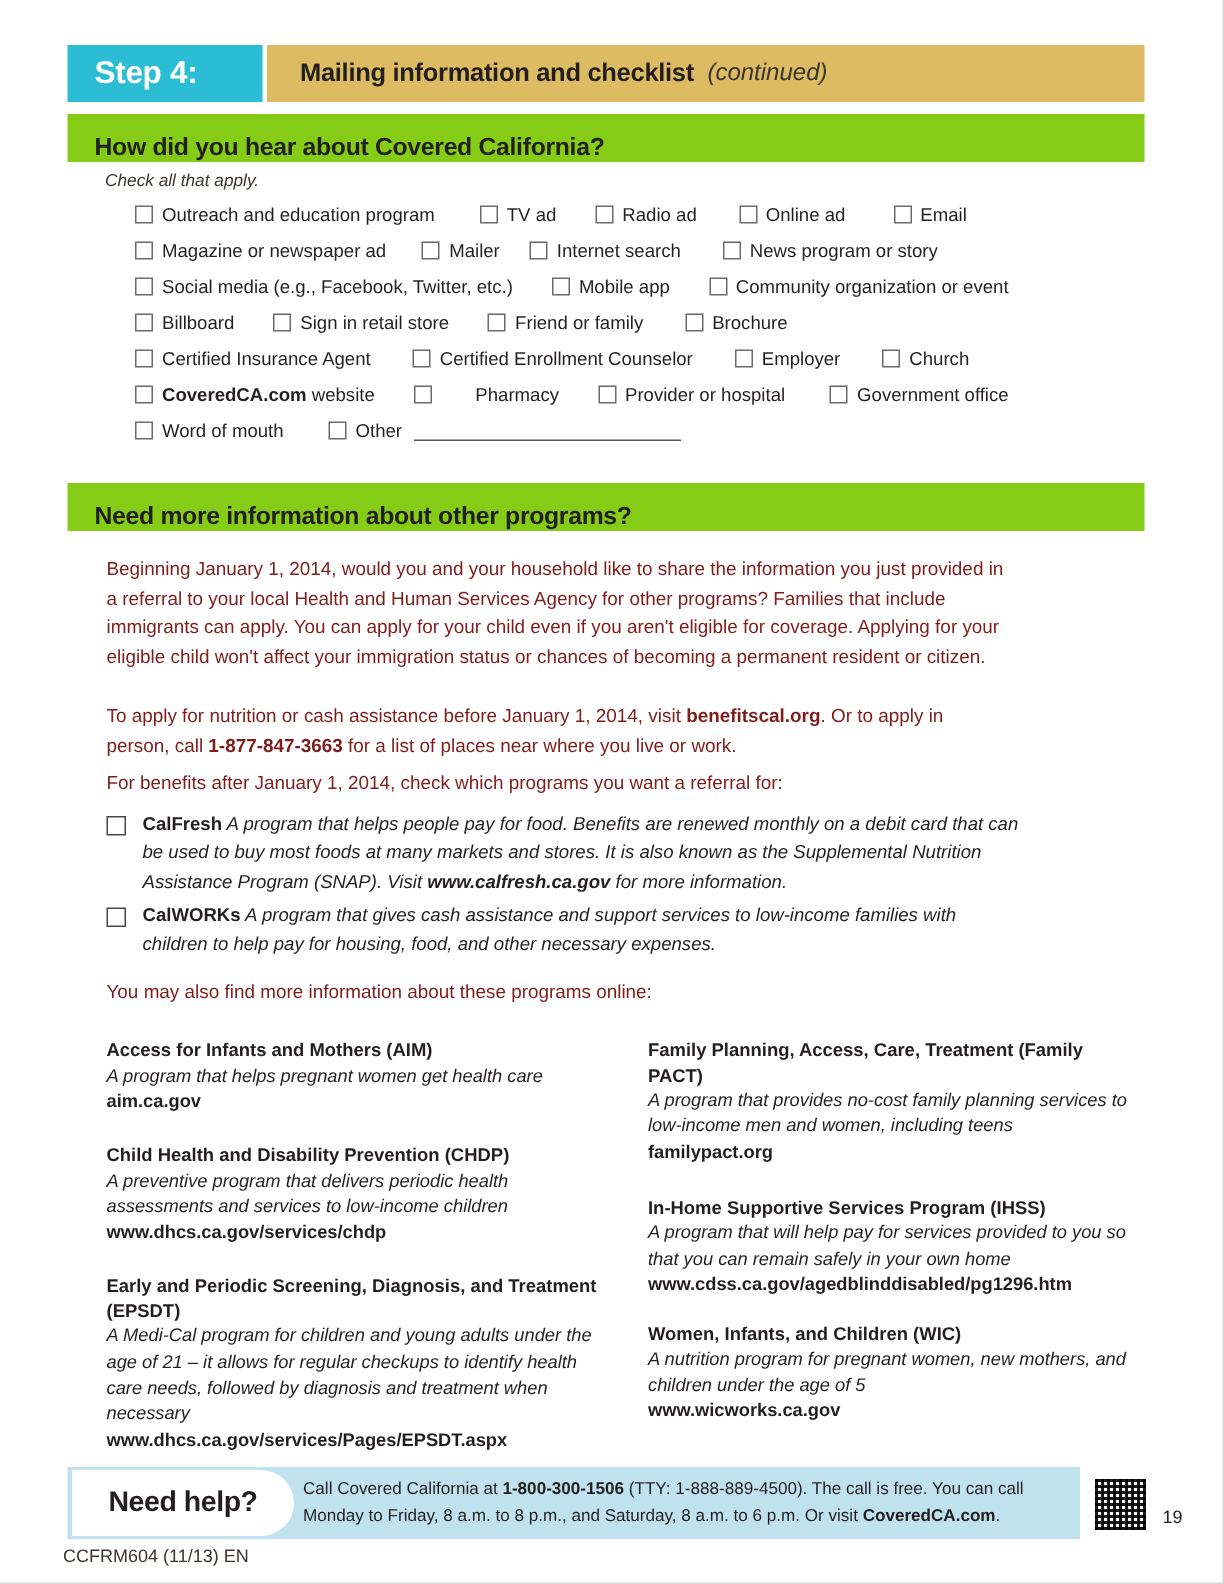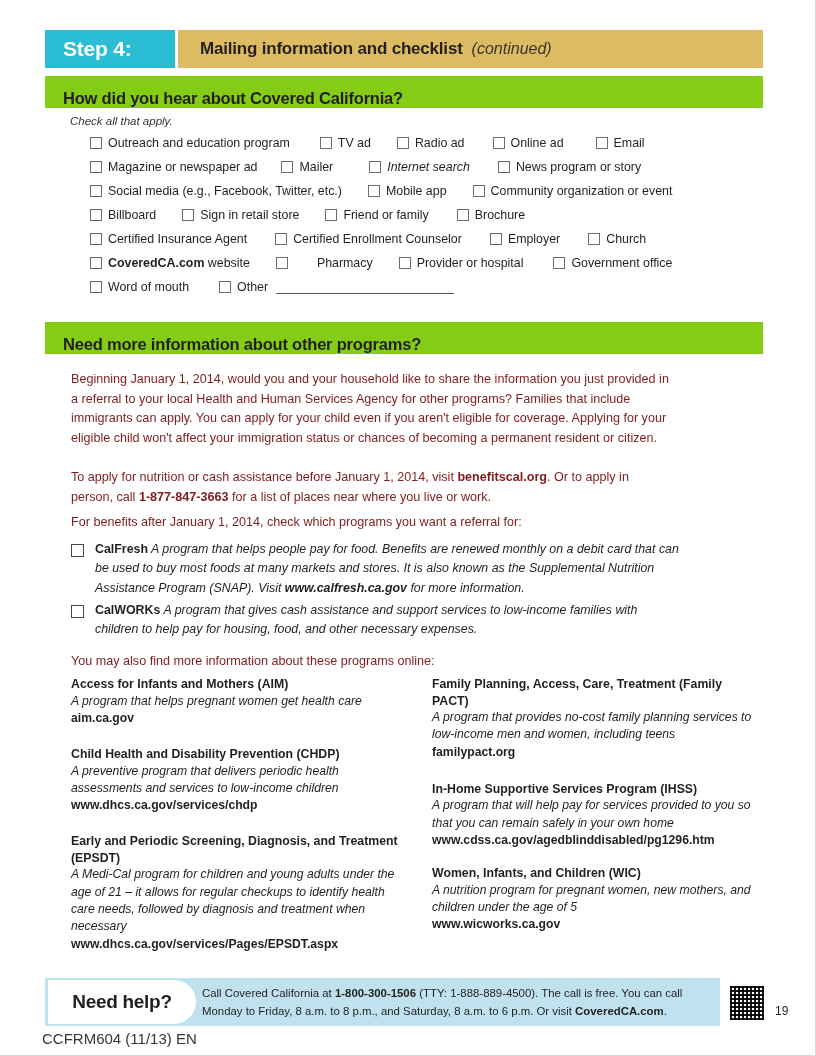--- a/index.html
+++ b/index.html
@@ -183,21 +183,21 @@
     font-weight: bold;
   }
   .prog-cb .pc-text .bi {
     font-style: italic;
     font-weight: bold;
   }
 
   
   .col {
     position: absolute;
-    top: 676px;
+    top: 692px;
   }
   #col-left { left: 71px; width: 340px; }
   #col-right { left: 432px; width: 330px; }
   .prog-block { margin-bottom: 16px; }
   .prog-name {
     font-size: 12.3px;
     font-weight: bold;
     line-height: 16.5px;
     color: #231f20;
   }
@@ -269,21 +269,21 @@
     position: absolute;
     left: 775px;
     top: 1004px;
     font-size: 12px;
     color: #231f20;
   }
   .doc-code {
     position: absolute;
     left: 42px;
     top: 1030px;
-    font-size: 15px;
+    font-size: 12px;
     color: #3a3530;
   }
 </style>
 </head>
 <body>
 
 <div class="page">
 
   <div class="step-header">
     <div class="step-badge">Step 4:</div>
@@ -324,21 +324,21 @@
       </div>
       <div class="cb-row">
         <span class="cb-item">
           <span class="cb-box"></span>
           <span class="cb-label">Magazine or newspaper ad</span>
         </span>
         <span class="cb-item" style="margin-left: 24px;">
           <span class="cb-box"></span>
           <span class="cb-label">Mailer</span>
         </span>
-        <span class="cb-item" style="margin-left: 36px; font-style: italic;">
+        <span class="cb-item" style="margin-left: 20px;">
           <span class="cb-box"></span>
           <span class="cb-label">Internet search</span>
         </span>
         <span class="cb-item" style="margin-left: 28px;">
           <span class="cb-box"></span>
           <span class="cb-label">News program or story</span>
         </span>
       </div>
       <div class="cb-row">
         <span class="cb-item">

